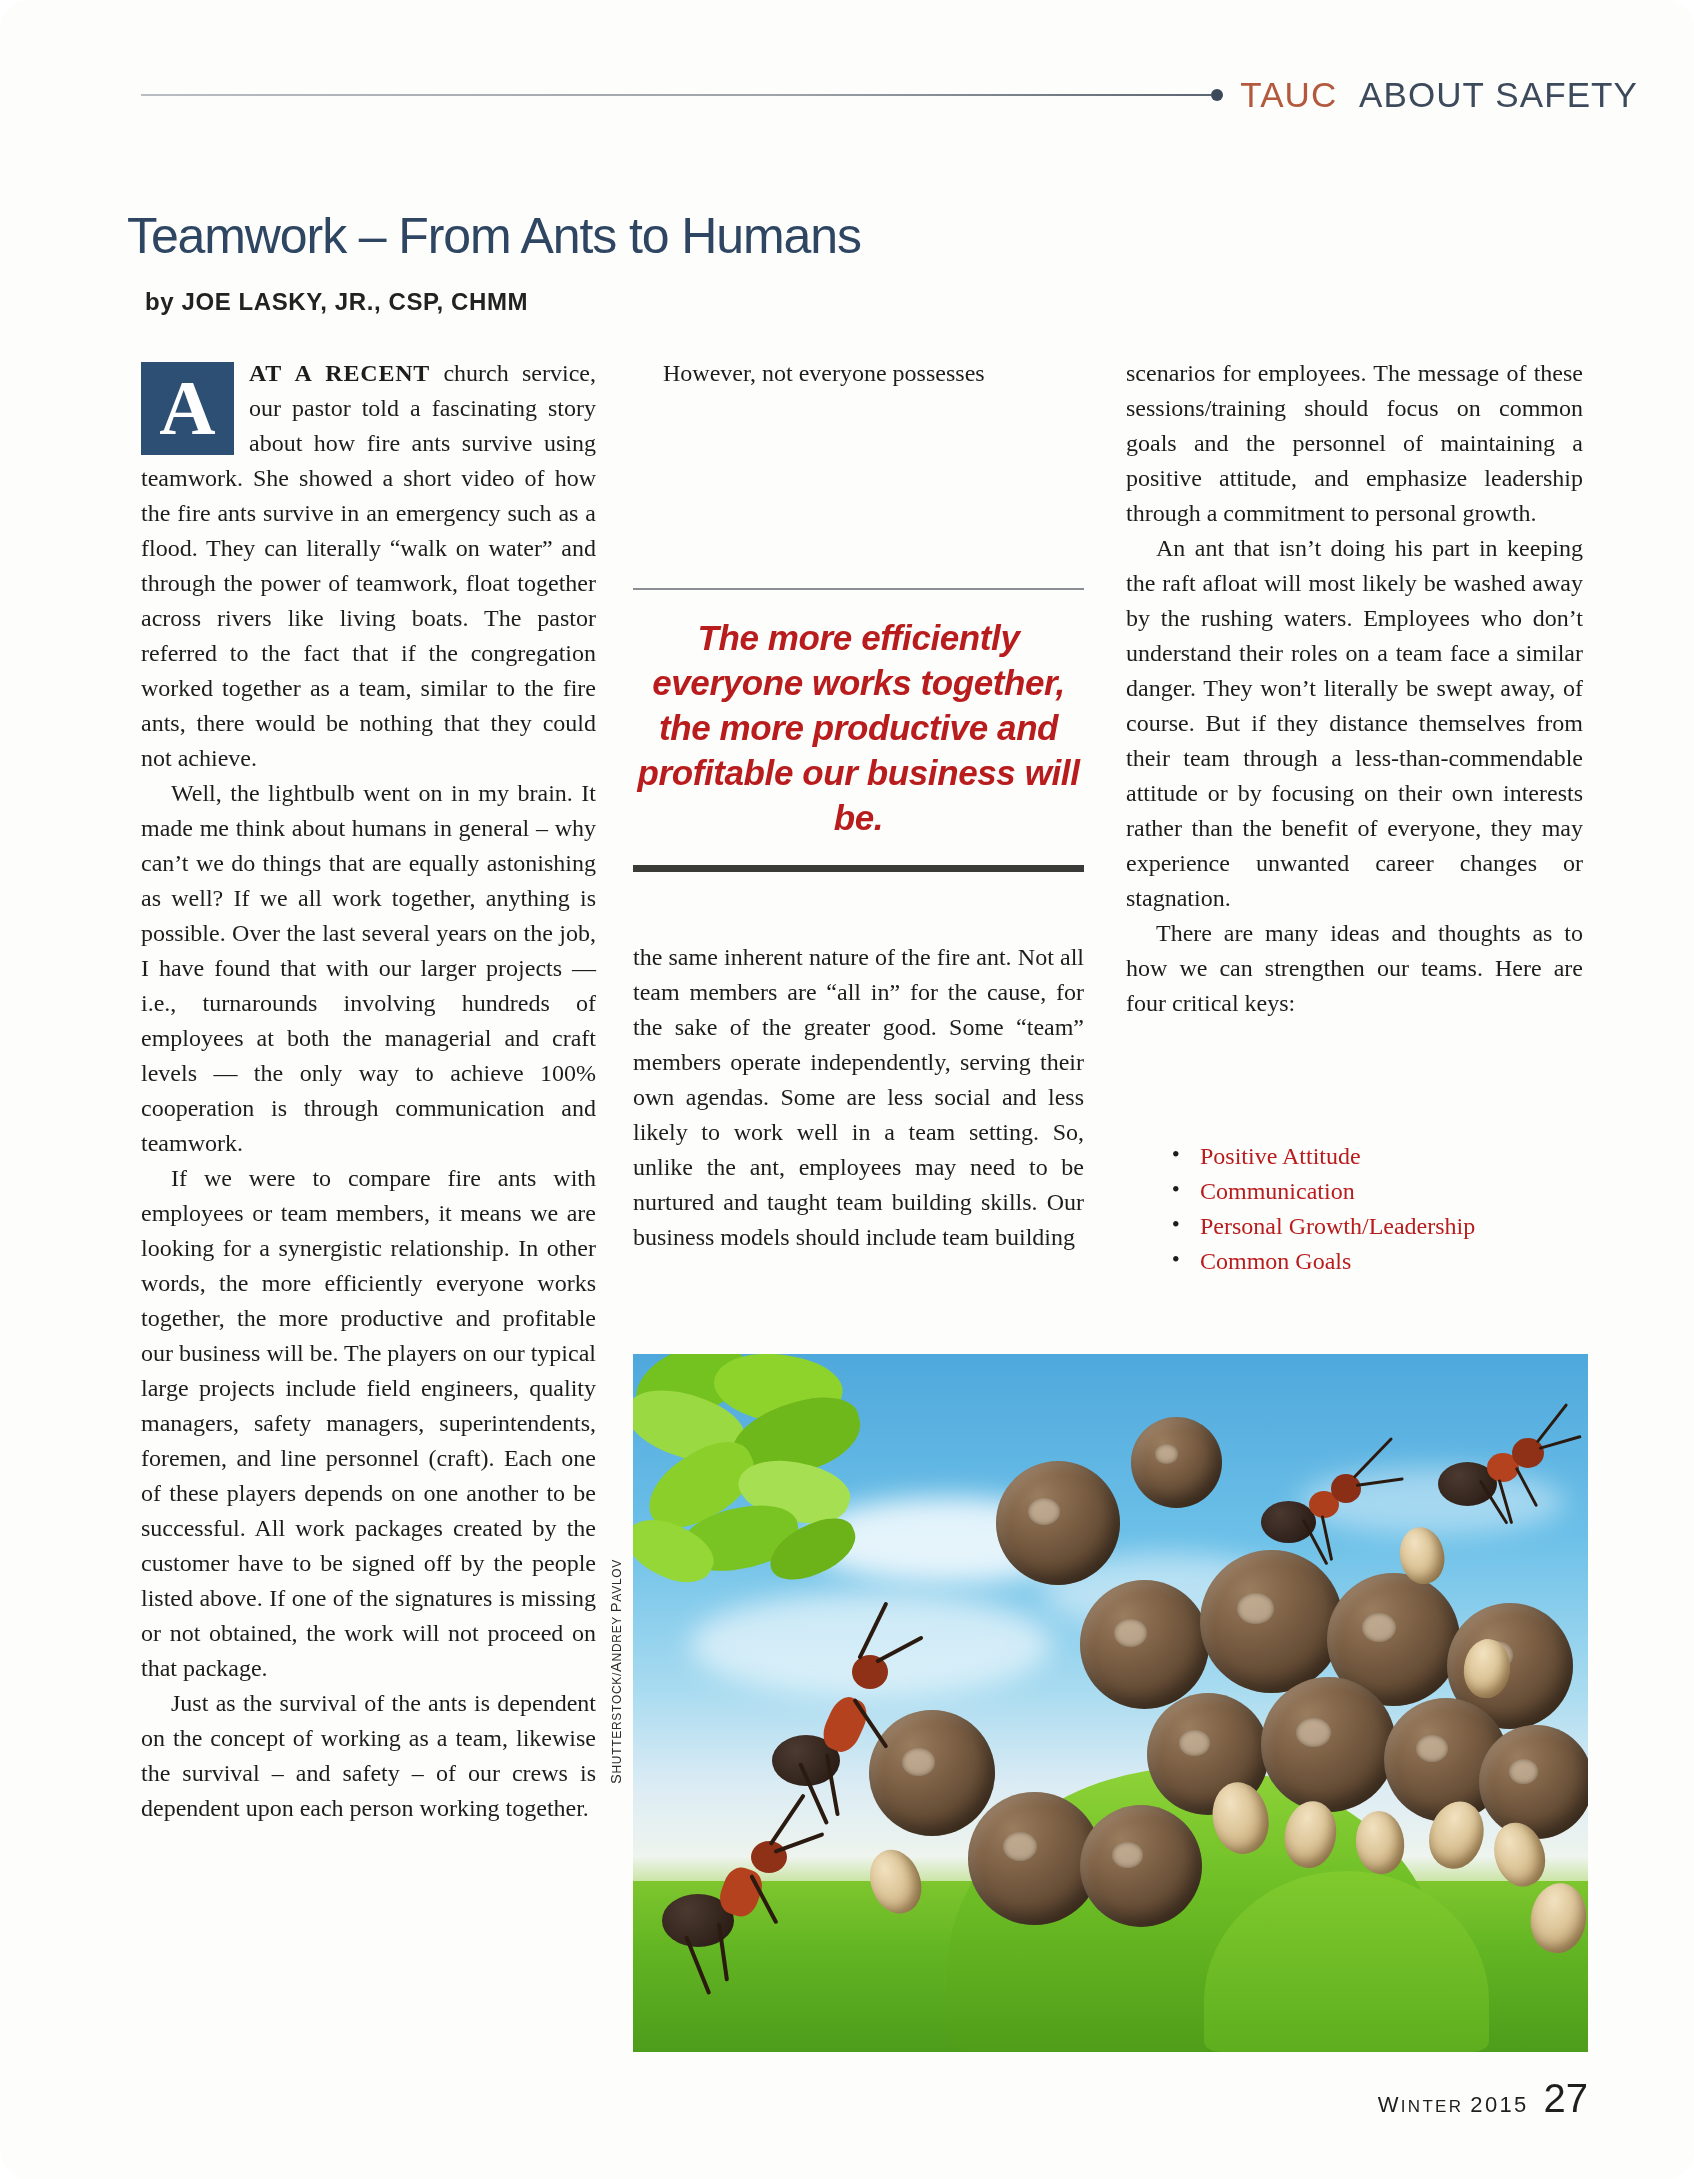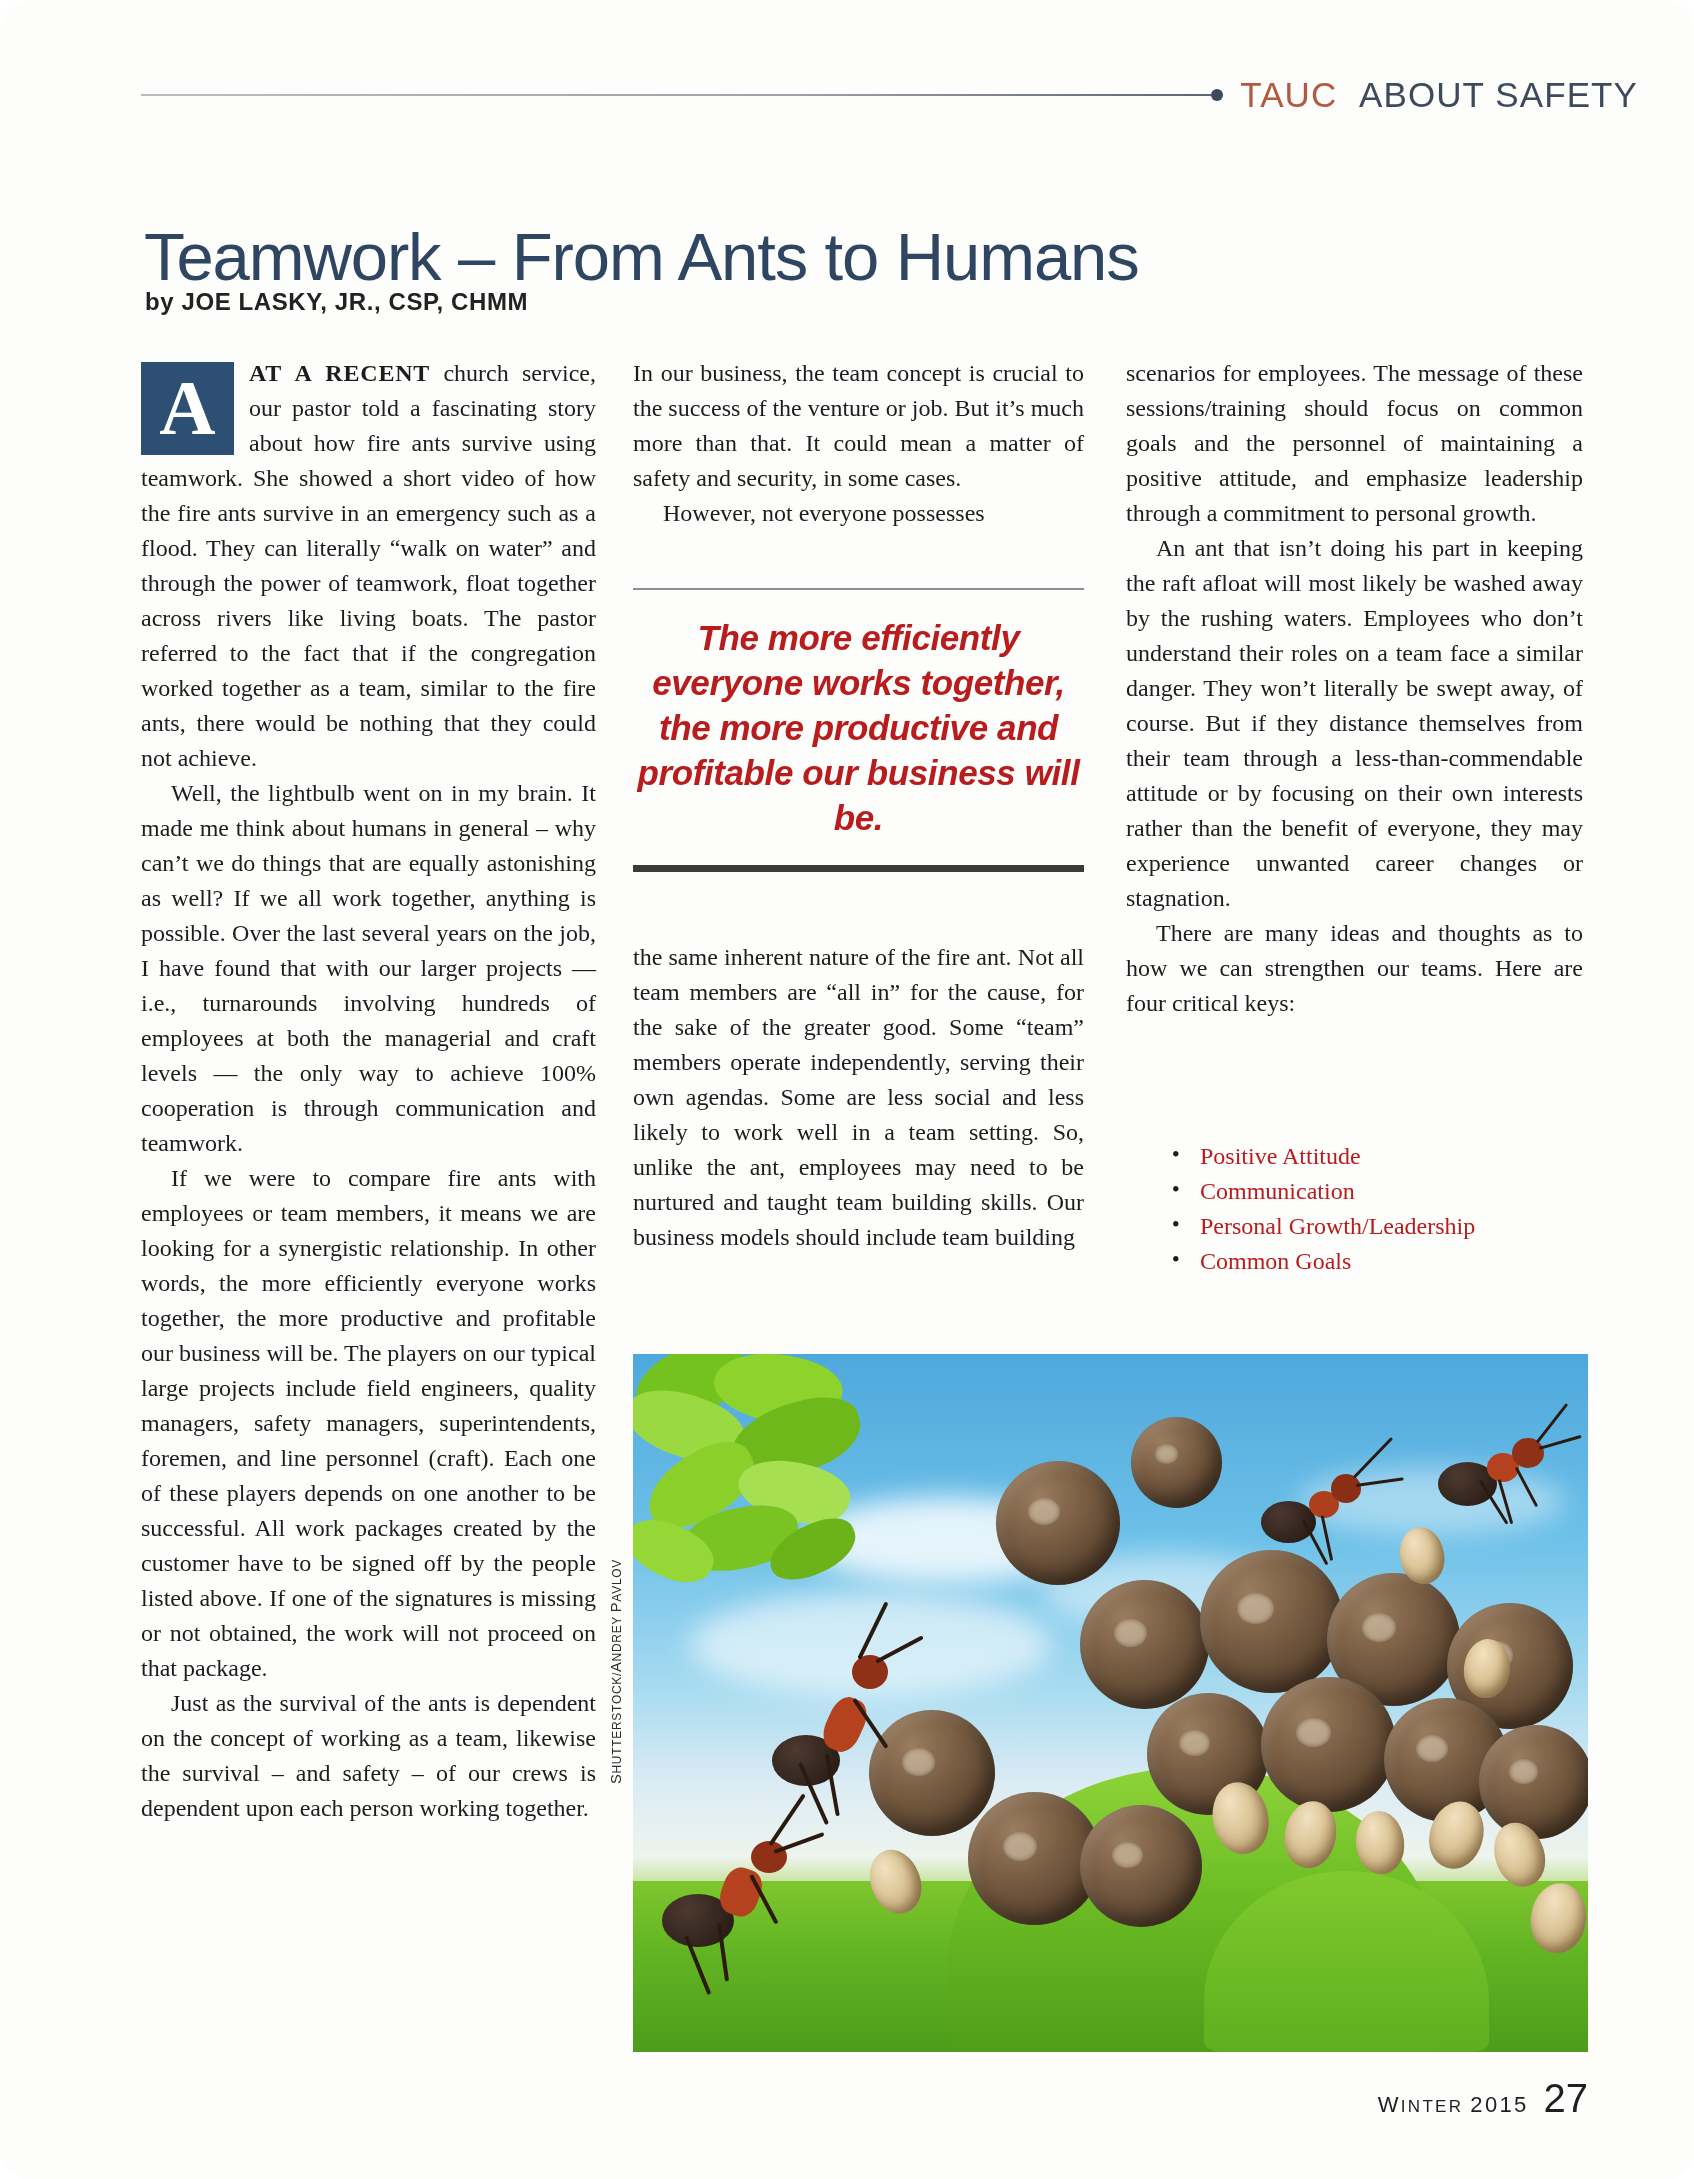--- a/index.html
+++ b/index.html
@@ -54,25 +54,25 @@
     white-space: nowrap;
     flex: 0 0 auto;
     font-weight: 400;
   }
   .runhead-tauc { color: #b35a3e; }
   .runhead-rest { color: #3d4a5c; }
 
   
   .headline {
     position: absolute;
-    left: 144px;
+    left: 127px;
     top: 173px;
     font-family: "Liberation Sans", sans-serif;
     font-weight: 400;
-    font-size: 67px;
+    font-size: 50px;
     letter-spacing: -1.1px;
     color: #2f4663;
     white-space: nowrap;
   }
 
   .byline {
     position: absolute;
     left: 145px;
     top: 288px;
     font-family: "Liberation Sans", sans-serif;
@@ -324,21 +324,20 @@
   <div class="byline">by JOE LASKY, JR., CSP, CHMM</div>
 
   <div class="col col1">
     <p class="first"><span class="dropcap">A</span><span class="smallcaps-lead">AT A RECENT</span><span> church service, our pastor told a fascinating story about how fire ants survive using teamwork.  She showed a short video of how the fire ants survive in an emergency such as a flood.  They can literally “walk on water” and through the power of teamwork, float together across rivers like living boats.  The pastor referred to the fact that if the congregation worked together as a team, similar to the fire ants, there would be nothing that they could not achieve.</span></p>
     <p>Well, the lightbulb went on in my brain.  It made me think about humans in general – why can’t we do things that are equally astonishing as well?  If we all work together, anything is possible.  Over the last several years on the job, I have found that with our larger projects — i.e., turnarounds involving hundreds of employees at both the managerial and craft levels — the only way to achieve 100% cooperation is through communication and teamwork.</p>
     <p>If we were to compare fire ants with employees or team members, it means we are looking for a synergistic relationship.  In other words, the more efficiently everyone works together, the more productive and profitable our business will be.  The players on our typical large projects include field engineers, quality managers, safety managers, superintendents, foremen, and line personnel (craft).  Each one of these players depends on one another to be successful.  All work packages created by the customer have to be signed off by the people listed above.  If one of the signatures is missing or not obtained, the work will not proceed on that package.</p>
     <p>Just as the survival of the ants is dependent on the concept of working as a team, likewise the survival – and safety – of our crews is dependent upon each person working together.</p>
   </div>
 
   <div class="col col2">
-    <p class="first">In our business, the team concept is crucial to the success of the venture or job.  But it’s much more than that.  It could mean a matter of safety and security, in some cases.</p>
     <p>However, not everyone possesses</p>
   </div>
 
   <div class="pullquote">
     <div class="pq-rule-top"></div>
     <div class="pq-text">The more efficiently everyone works together, the more productive and profitable our business will be.</div>
     <div class="pq-rule-bottom"></div>
   </div>
 
   <div class="col2-lower">

